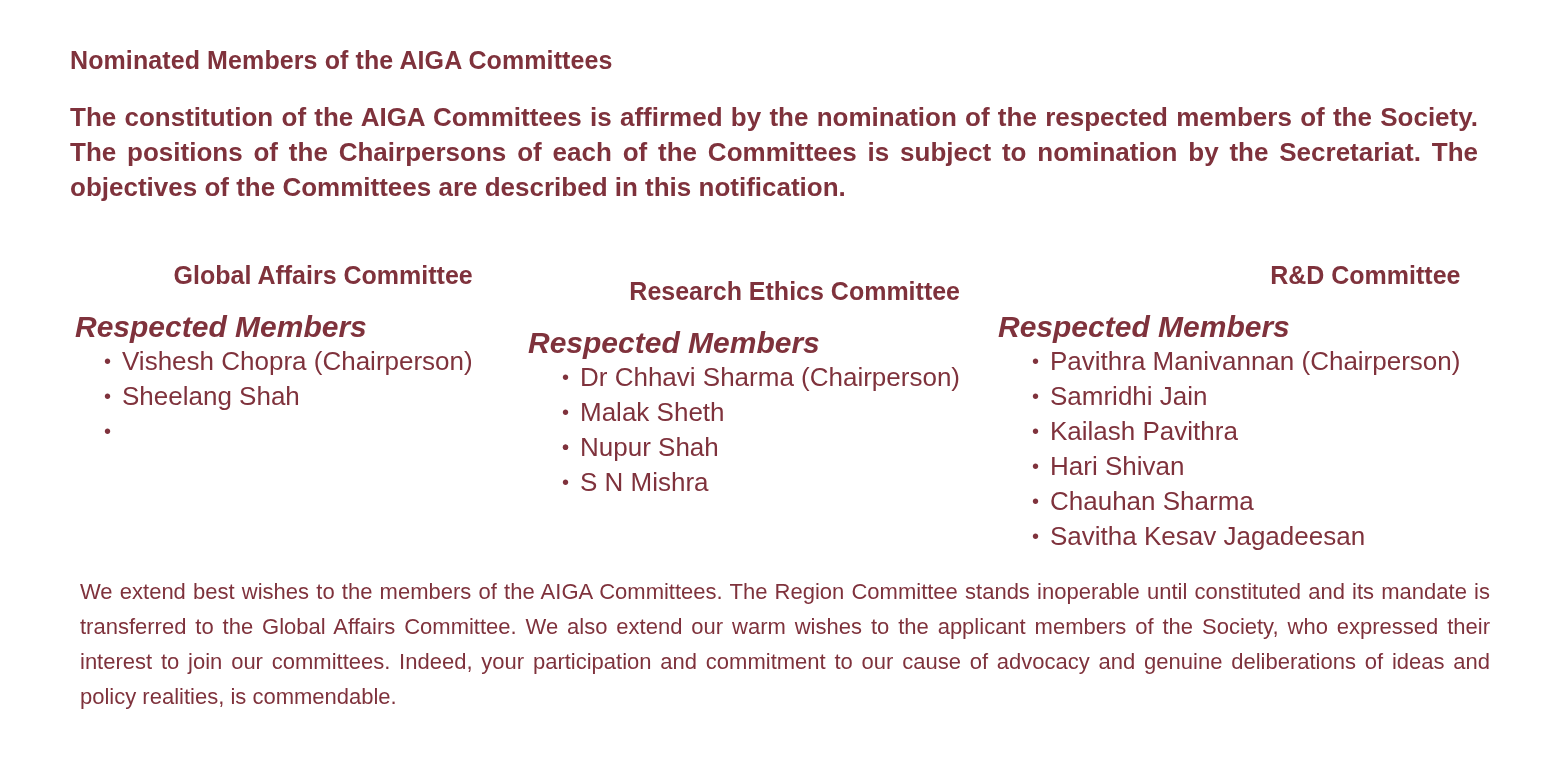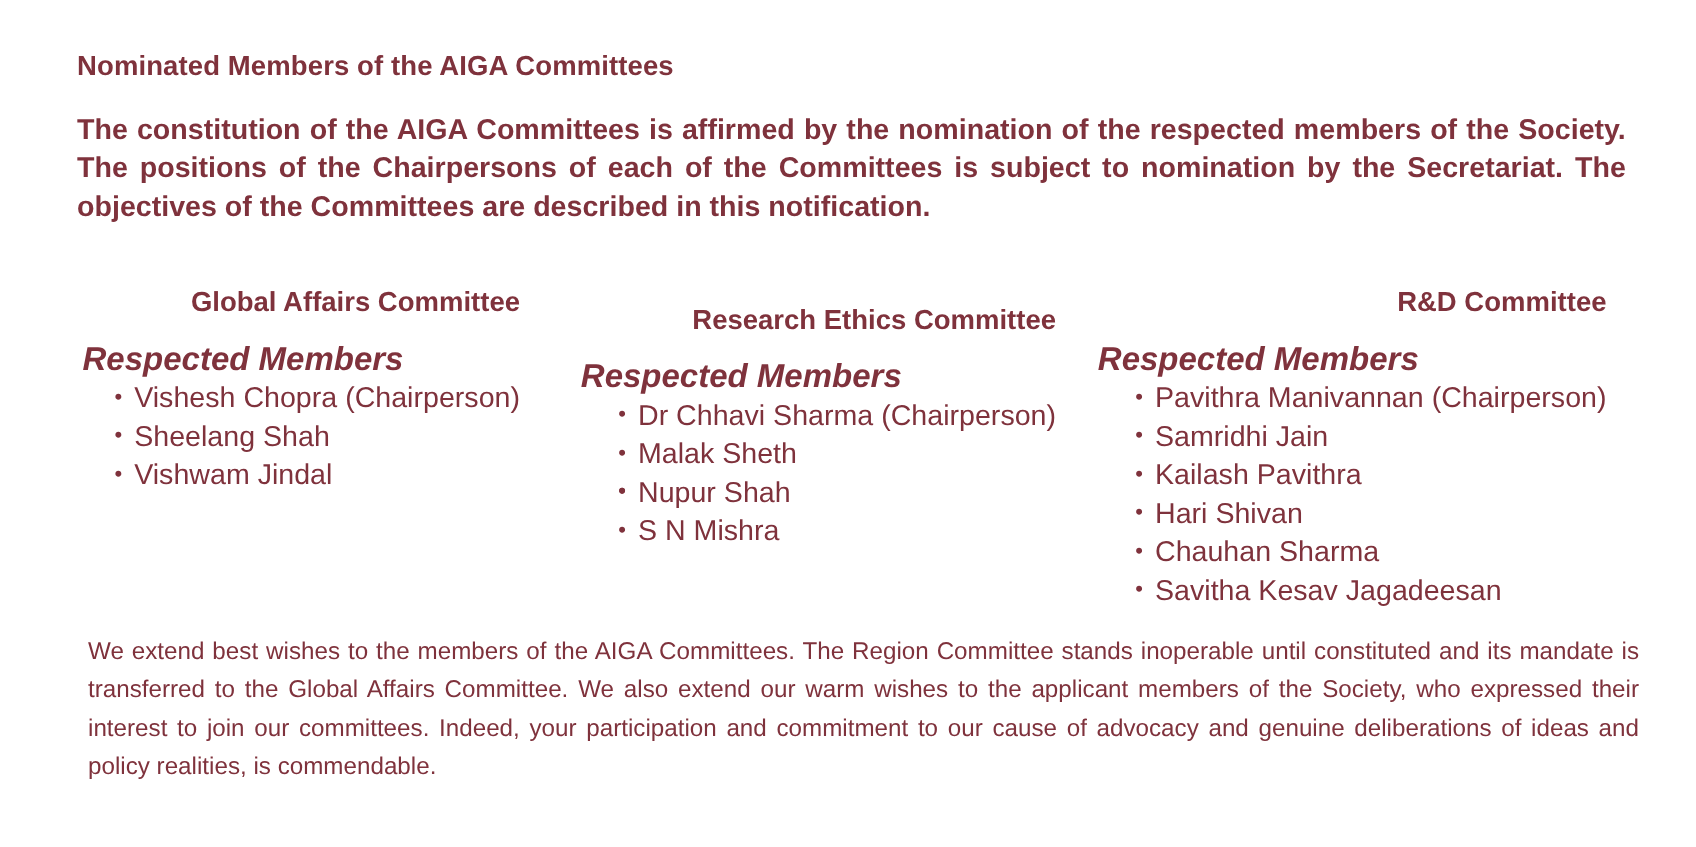--- a/index.html
+++ b/index.html
@@ -51,21 +51,21 @@
 <div class="title">Nominated Members of the AIGA Committees</div>
 
 <div class="intro">The constitution of the AIGA Committees is affirmed by the nomination of the respected members of the Society. The positions of the Chairpersons of each of the Committees is subject to nomination by the Secretariat. The objectives of the Committees are described in this notification.</div>
 
 <div class="col col1">
   <h3 class="committee-title">Global Affairs Committee</h3>
   <h4 class="members-title">Respected Members</h4>
   <ul>
     <li><span class="bullet">•</span><span>Vishesh Chopra (Chairperson)</span></li>
     <li><span class="bullet">•</span><span>Sheelang Shah</span></li>
-    <li><span class="bullet">•</span><span>Vishwam Jindal</span></li>
+    <li><span class="bullet">•</span></li>
   </ul>
 </div>
 
 <div class="col col2">
   <h3 class="committee-title">Research Ethics Committee</h3>
   <h4 class="members-title">Respected Members</h4>
   <ul>
     <li><span class="bullet">•</span><span>Dr Chhavi Sharma (Chairperson)</span></li>
     <li><span class="bullet">•</span><span>Malak Sheth</span></li>
     <li><span class="bullet">•</span></li>

